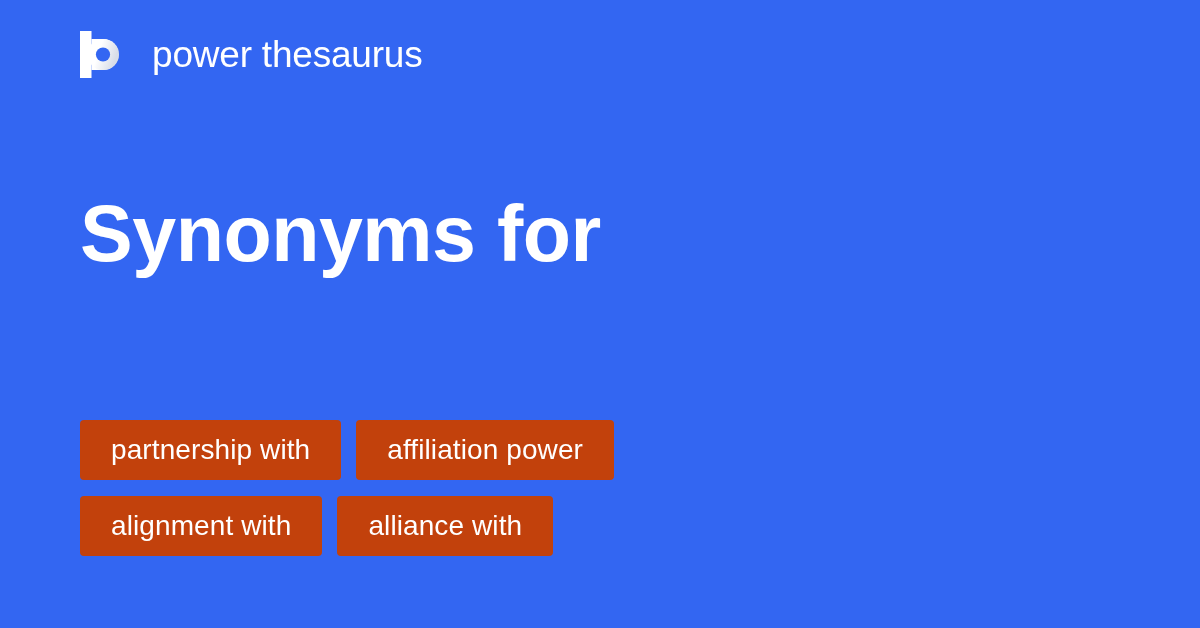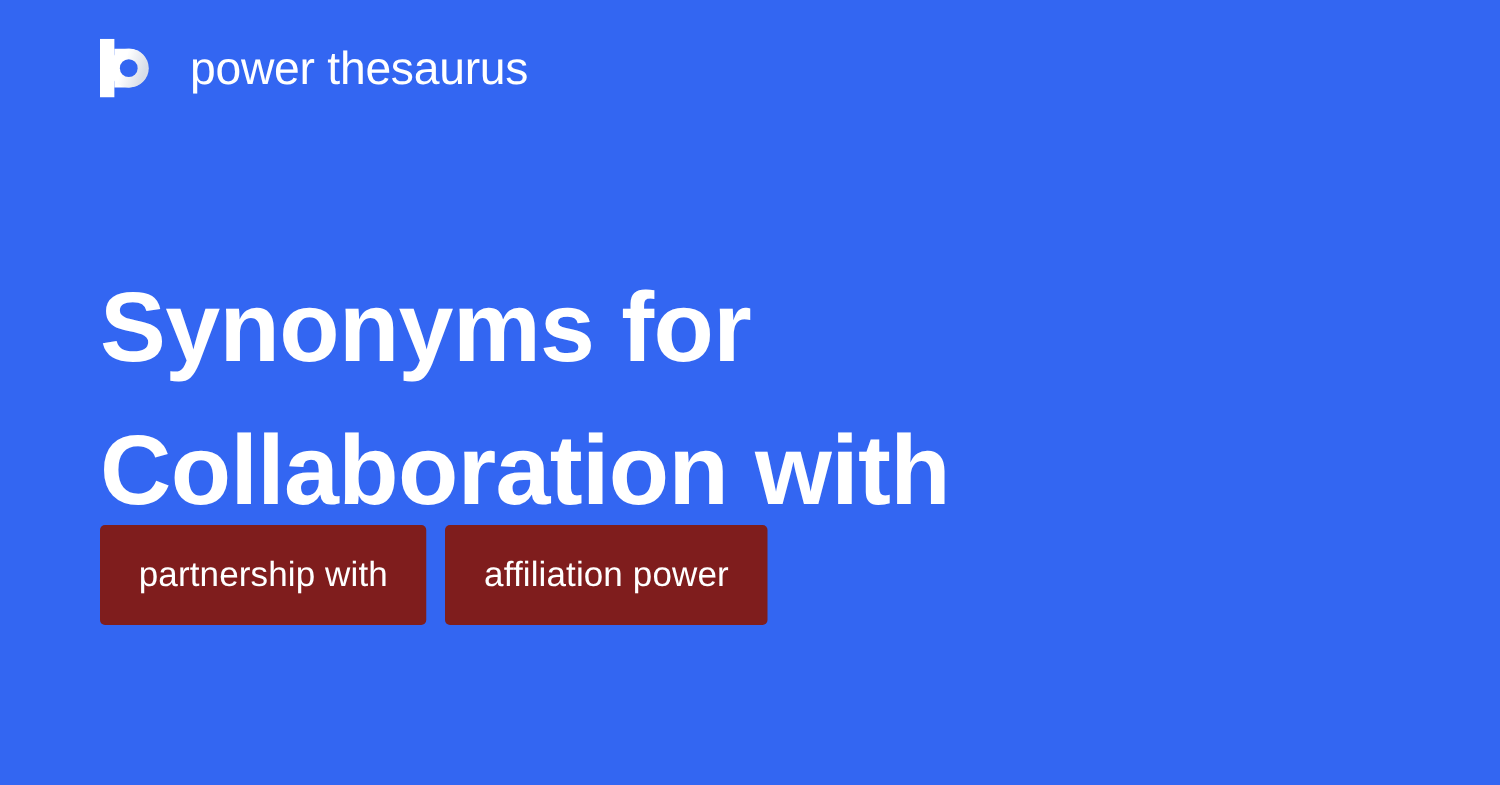--- a/index.html
+++ b/index.html
@@ -47,21 +47,21 @@
     line-height: 1;
     color: #ffffff;
     letter-spacing: -0.2px;
     white-space: nowrap;
   }
 
   
   .headline {
     position: absolute;
     left: 80px;
-    top: 152px;
+    top: 124px;
     width: 1040px;
     font-family: "Liberation Sans", sans-serif;
     font-size: 79px;
     font-weight: 700;
     line-height: 114px;
     color: #ffffff;
     letter-spacing: -0.5px;
   }
   .headline-line {
     display: block;
@@ -79,23 +79,23 @@
   .chip-row {
     display: flex;
     align-items: flex-start;
     margin-bottom: 16px;
   }
   .chip-row:last-child {
     margin-bottom: 0;
   }
 
   .chip {
-    height: 80px;
+    height: 60px;
     box-sizing: border-box;
-    background: #7f1d1d;
+    background: #c2410c;
     border-radius: 4px;
     margin-right: 15px;
     padding: 0 31px;
     display: flex;
     align-items: center;
     justify-content: center;
     font-family: "Liberation Sans", sans-serif;
     font-size: 28px;
     font-weight: 400;
     line-height: 1;
@@ -130,26 +130,29 @@
         <circle cx="23" cy="23.5" r="15.5" fill="url(#pt-grad)"></circle>
 
         <circle cx="23" cy="23.5" r="7.1" fill="#3366F2"></circle>
       </svg>
     </span>
     <span class="brand-name">power thesaurus</span>
   </div>
 
   <h1 class="headline">
     <span class="headline-line">Synonyms for</span>
-    <span class="headline-line">Collaboration with</span>
   </h1>
 
   <div class="chips">
 
     <div class="chip-row">
       <div class="chip">partnership with</div>
       <div class="chip">affiliation power</div>
     </div>
 
+    <div class="chip-row">
+      <div class="chip">alignment with</div>
+      <div class="chip">alliance with</div>
+    </div>
 
   </div>
 
 </div>
 
 </body></html>

